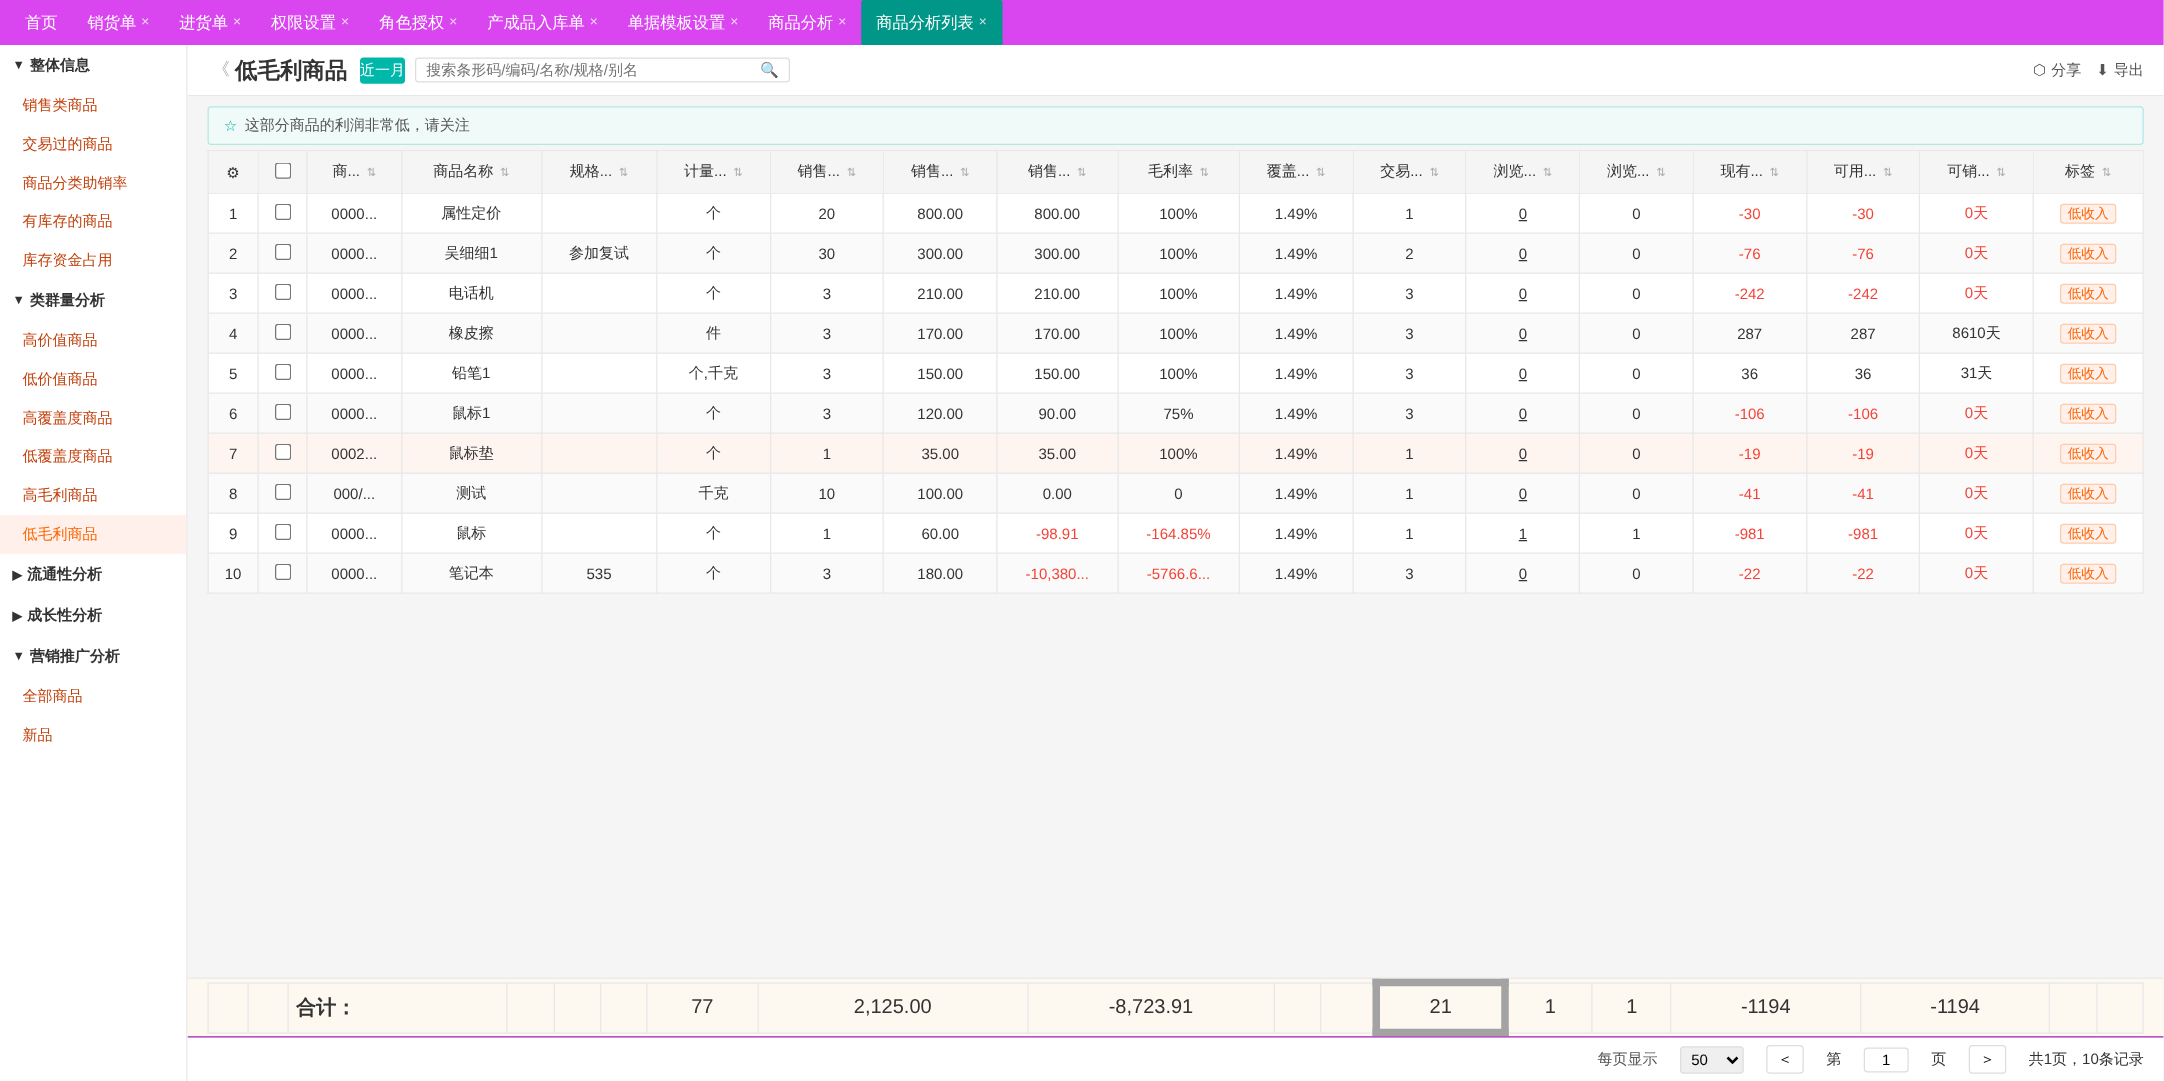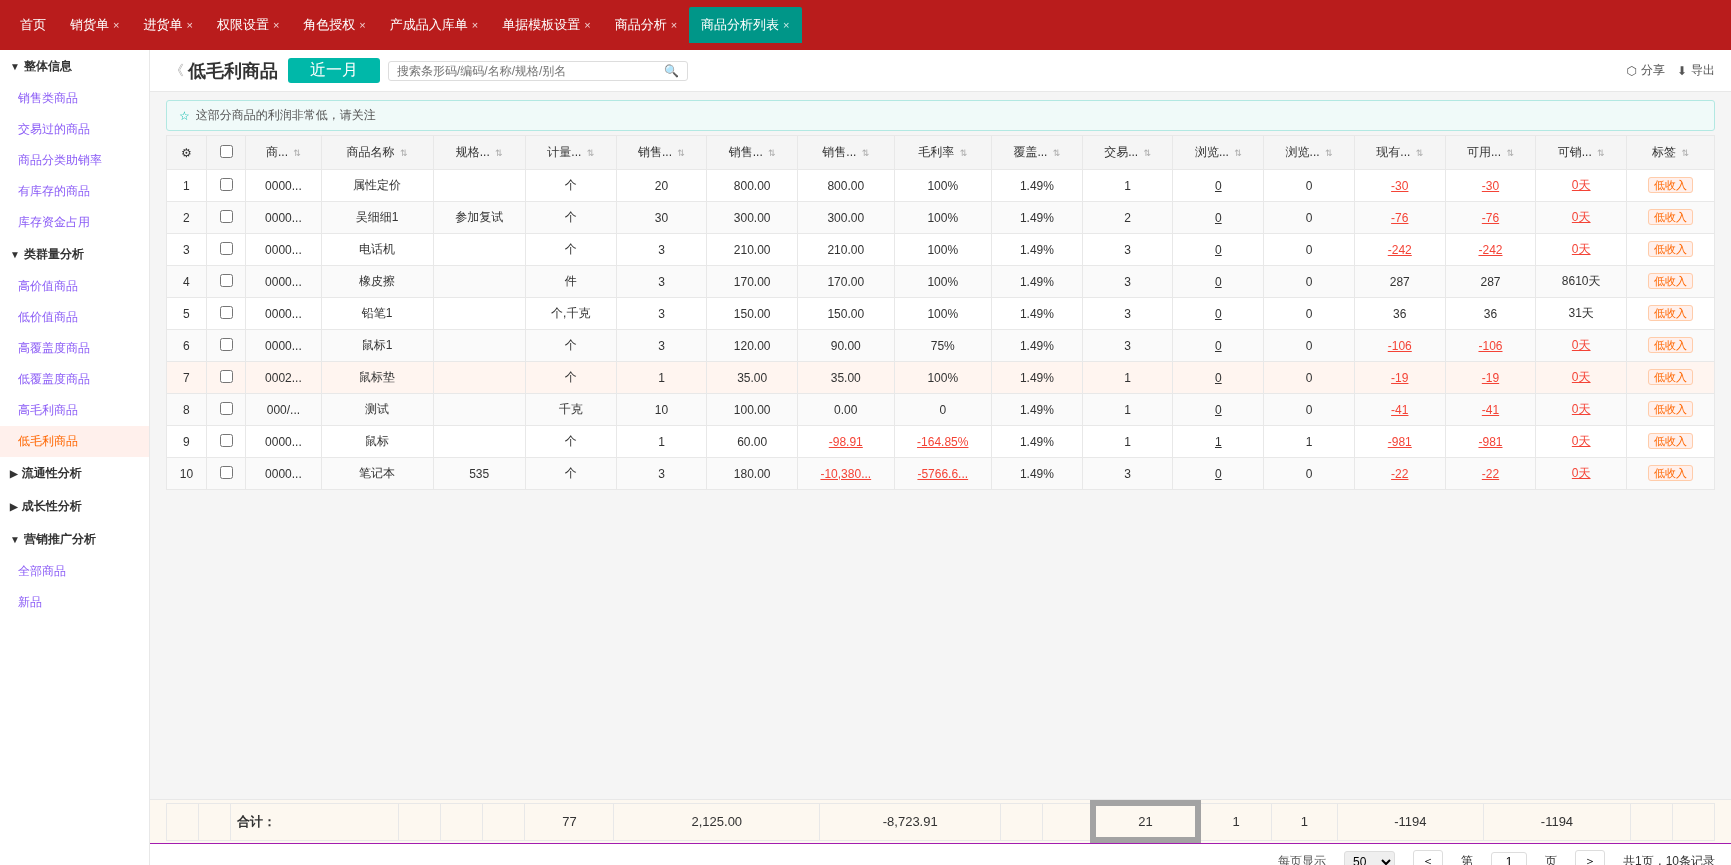--- a/index.html
+++ b/index.html
@@ -1,23 +1,23 @@
 <!DOCTYPE html>
 <html><head>
   <meta charset="utf-8">
   <style>
     * { box-sizing: border-box; margin: 0; padding: 0; }
     body { font-family: 'Microsoft YaHei', sans-serif; font-size: 12px; background: #f5f5f5; color: #333; }
 
     
     .top-nav {
-      background: #b91c1c;
-      display: flex;
-      align-items: center;
-      height: 50px;
+      background: #d946ef;
+      display: flex;
+      align-items: center;
+      height: 36px;
       padding: 0 8px;
     }
     .top-nav .nav-item {
       color: #fff;
       padding: 0 12px;
       height: 36px;
       display: flex;
       align-items: center;
       cursor: pointer;
       font-size: 13px;
@@ -56,21 +56,21 @@
       font-weight: bold;
       cursor: pointer;
     }
     .sidebar-section-title .arrow {
       margin-right: 4px;
       font-size: 10px;
     }
     .sidebar-item {
       padding: 7px 10px 7px 18px;
       font-size: 12px;
-      color: #8b5cf6;
+      color: #c2410c;
       cursor: pointer;
       white-space: nowrap;
     }
     .sidebar-item.active {
       background: #fff0ec;
       color: #ff6600;
     }
 
     
     .content {
@@ -92,22 +92,22 @@
       font-size: 18px;
       font-weight: bold;
       color: #333;
       margin-right: 10px;
     }
     .filter-btn {
       background: #00b8a9;
       color: #fff;
       border: none;
       border-radius: 3px;
-      padding: 2px 22px;
-      font-size: 16px;
+      padding: 2px 0;
+      font-size: 12px;
       cursor: pointer;
       margin-right: 8px;
     }
     .search-box {
       display: flex;
       align-items: center;
       border: 1px solid #ddd;
       border-radius: 3px;
       padding: 2px 8px;
       flex: 1;
@@ -195,21 +195,21 @@
     tbody tr.highlight {
       background: #fff5f0;
     }
     tbody td {
       padding: 7px 6px;
       border: 1px solid #e8e8e8;
       text-align: center;
       white-space: nowrap;
       color: #333;
     }
-    tbody td.red { color: #f44336; text-decoration: underline; }
+    tbody td.red { color: #f44336; }
     .tag-badge {
       background: #fff0ec;
       color: #ff6600;
       border: 1px solid #ffccaa;
       border-radius: 3px;
       padding: 1px 5px;
       font-size: 11px;
     }
     .underline-link {
       text-decoration: underline;
@@ -604,21 +604,21 @@
       <td class="red">-22</td>
       <td class="red">-22</td>
       <td class="red">0天</td>
       <td><span class="tag-badge">低收入</span></td>
     </tr>
           </tbody>
       </table>
     </div>
 
     <div class="table-footer">
-      <table style="width:100%; border-collapse:collapse; font-size:13px;">
+      <table style="width:100%; border-collapse:collapse; font-size:16px;">
         <tbody>
             <tr style="background:#fdf8f0;">
           <td style="width:32px; padding:8px 6px; border:1px solid #e8e8e8; text-align:center;"></td>
           <td style="width:32px; padding:8px 6px; border:1px solid #e8e8e8; text-align:center;"></td>
           <td style="padding:8px 6px; border:1px solid #e8e8e8; text-align:left; font-weight:bold;">合计：</td>
           <td style="padding:8px 6px; border:1px solid #e8e8e8;"></td>
           <td style="padding:8px 6px; border:1px solid #e8e8e8;"></td>
           <td style="padding:8px 6px; border:1px solid #e8e8e8;"></td>
           <td style="padding:8px 6px; border:1px solid #e8e8e8; text-align:center;">77</td>
           <td style="padding:8px 6px; border:1px solid #e8e8e8; text-align:center;">2,125.00</td>

